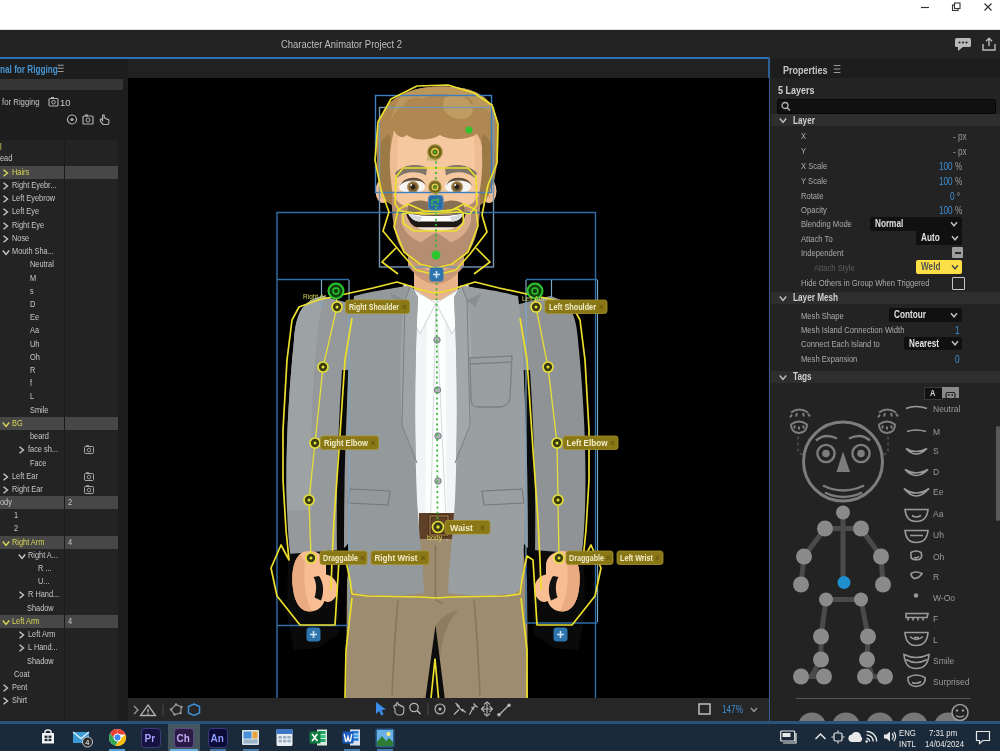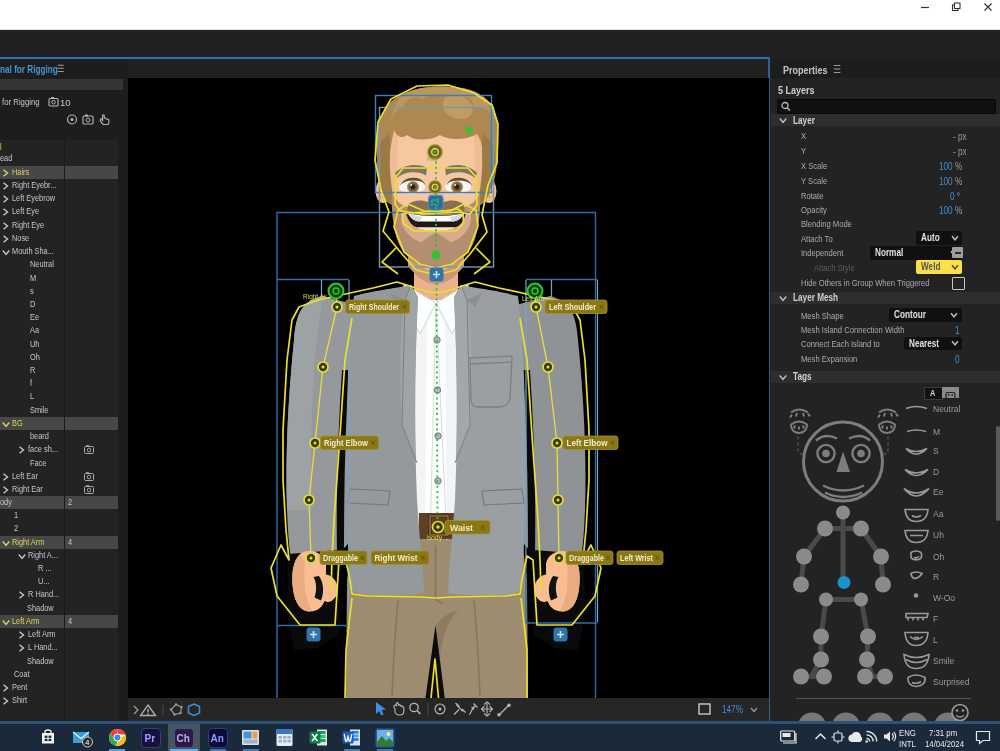--- a/index.html
+++ b/index.html
@@ -11,20 +11,34 @@
 
 <div class="abs" style="left:0;top:0;width:1000px;height:29px;background:#ffffff;border-bottom:1px solid #e2e2e2;">
  <svg class="abs" style="left:916px;top:0px" width="84" height="16" viewBox="0 0 84 16">
   <line x1="5" y1="7.5" x2="13" y2="7.5" stroke="#333" stroke-width="1.2"></line>
   <rect x="36.5" y="5" width="5.5" height="5.5" fill="none" stroke="#333" stroke-width="1.1"></rect>
   <rect x="38.5" y="3" width="5.5" height="5.5" fill="#fff" stroke="#333" stroke-width="1.1"></rect>
   <path d="M68.5 3.5 L75.5 10.5 M75.5 3.5 L68.5 10.5" stroke="#333" stroke-width="1.2"></path>
  </svg>
 </div>
 
+<div class="abs" style="left:0;top:30px;width:1000px;height:27px;background:#232323;">
+ <div class="txt" style="left:281px;top:8px;font-size:11.5px;color:#bdbdbd;">Character Animator Project 2</div>
+ <svg class="abs" style="left:954px;top:7px" width="20" height="15" viewBox="0 0 20 15">
+   <rect x="1" y="1" width="16" height="9" rx="1.5" fill="#b9b9b9"></rect>
+   <path d="M4 10 L4 14 L9 10 Z" fill="#b9b9b9"></path>
+   <circle cx="5.5" cy="5.5" r="1.1" fill="#232323"></circle>
+        <circle cx="9" cy="5.5" r="1.1" fill="#232323"></circle>
+        <circle cx="12.5" cy="5.5" r="1.1" fill="#232323"></circle>
+ </svg>
+ <svg class="abs" style="left:981px;top:7px" width="16" height="15" viewBox="0 0 16 15">
+   <path d="M2 7 L2 13 L14 13 L14 7" fill="none" stroke="#b9b9b9" stroke-width="1.4"></path>
+   <path d="M8 1.5 L8 9 M5 4.2 L8 1.2 L11 4.2" fill="none" stroke="#b9b9b9" stroke-width="1.4"></path>
+ </svg>
+</div>
 <div class="abs" style="left:0;top:57px;width:770px;height:2px;background:#2e6fba;"></div>
 <div class="abs" style="left:768.3px;top:57px;width:1.8px;height:666px;background:#2e6093;"></div>
 
 <div class="abs" style="left:0;top:58.5px;width:128px;height:663px;background:#1d1d1d;">
  <div class="txt" style="left:0px;top:5px;font-size:10px;font-weight:bold;color:#4595d2;">nal for Rigging</div>
  <div class="txt" style="left:57px;top:4px;font-size:10px;color:#9a9a9a;">☰</div>
  <div class="abs" style="left:0;top:20px;width:123px;height:11px;background:#353535;"></div>
  <div class="txt" style="left:2px;top:37px;font-size:9.5px;color:#c7c7c7;">for Rigging</div>
  <svg class="abs" style="left:48px;top:37px" width="40" height="12" viewBox="0 0 40 12">
   <rect x="1" y="2.5" width="9" height="7.5" rx="1" fill="none" stroke="#b5b5b5" stroke-width="1.1"></rect>
@@ -457,21 +471,21 @@
  <div class="txt" style="left:182px;top:87.5px;font-size:10px;color:#9a9a9a;">- px</div>
  <div class="txt" style="left:30px;top:102.5px;font-size:9.3px;color:#ababab;">X Scale</div>
  <div class="txt" style="left:168px;top:102.5px;font-size:10px;color:#3f8fd4;">100 <span style="color:#9a9a9a">%</span></div>
  <div class="txt" style="left:30px;top:117.5px;font-size:9.3px;color:#ababab;">Y Scale</div>
  <div class="txt" style="left:168px;top:117.5px;font-size:10px;color:#3f8fd4;">100 <span style="color:#9a9a9a">%</span></div>
  <div class="txt" style="left:30px;top:132px;font-size:9.3px;color:#ababab;">Rotate</div>
  <div class="txt" style="left:179px;top:132px;font-size:10px;color:#3f8fd4;">0 <span style="color:#9a9a9a">°</span></div>
  <div class="txt" style="left:30px;top:146px;font-size:9.3px;color:#ababab;">Opacity</div>
  <div class="txt" style="left:168px;top:146px;font-size:10px;color:#3f8fd4;">100 <span style="color:#9a9a9a">%</span></div>
  <div class="txt" style="left:30px;top:160.5px;font-size:9.3px;color:#ababab;">Blending Mode</div>
- <div class="abs" style="left:99px;top:158.5px;width:92px;height:13.5px;background:#101010;border-radius:2px;margin-top:29px;">
+ <div class="abs" style="left:99px;top:158.5px;width:92px;height:13.5px;background:#101010;border-radius:2px;">
    <div class="txt" style="left:5px;top:1px;font-size:10px;font-weight:bold;color:#e0e0e0;">Normal</div>
    <svg width="8" height="7" style="position:absolute;right:4px;top:3.5px">
           <path d="M1 1.2 L4 4.8 L7 1.2" fill="none" stroke="#c0c0c0" stroke-width="1.4"></path>
         </svg>
  </div>
  <div class="txt" style="left:30px;top:175px;font-size:9.3px;color:#ababab;">Attach To</div>
  <div class="abs" style="left:145px;top:172.5px;width:46px;height:13.5px;background:#101010;border-radius:2px;">
    <div class="txt" style="left:5px;top:1px;font-size:10px;font-weight:bold;color:#e0e0e0;">Auto</div>
    <svg width="8" height="7" style="position:absolute;right:3px;top:3.5px">
           <path d="M1 1.2 L4 4.8 L7 1.2" fill="none" stroke="#c0c0c0" stroke-width="1.4"></path>

